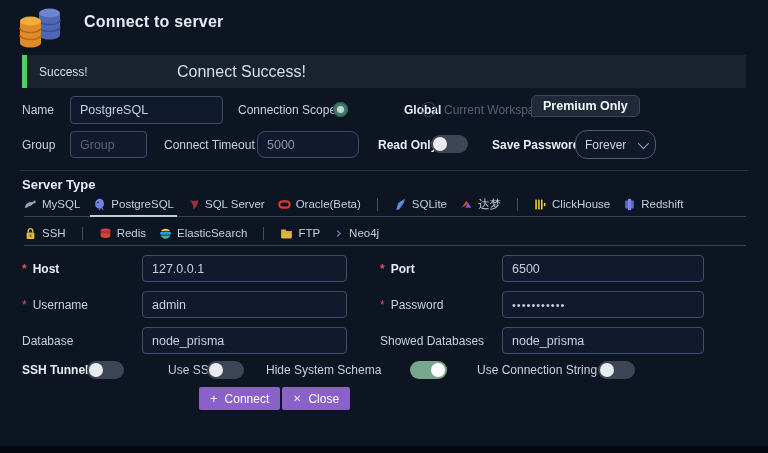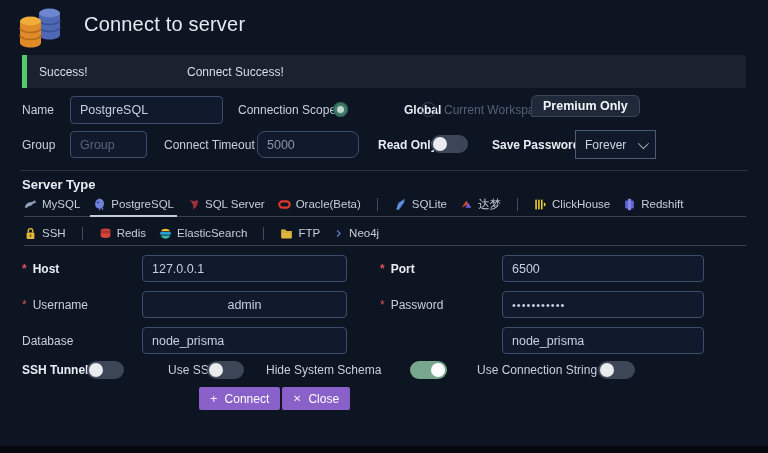--- a/index.html
+++ b/index.html
@@ -1,26 +1,26 @@
 <!DOCTYPE html>
 <html><head>
 <meta charset="utf-8">
 <style>
   * { margin:0; padding:0; box-sizing:border-box; }
   body { background:#05070c; font-family:"Liberation Sans", "DejaVu Sans", sans-serif; }
   .screen { width:768px; height:453px; position:relative; background:#0d1422; overflow:hidden; color:#cdd4e0; }
 
   
   .hdr-icon { position:absolute; left:16px; top:5px; width:52px; height:46px; }
-  .hdr-title { position:absolute; left:84px; top:13px; font-size:20px; font-weight:400; color:#e6eaf0; letter-spacing:.2px; }
+  .hdr-title { position:absolute; left:84px; top:13px; font-size:16px; font-weight:700; color:#e6eaf0; letter-spacing:.2px; }
 
   
   .banner { position:absolute; left:22px; top:55px; width:724px; height:33px; background:#1a2230; border-left:5px solid #55c868; display:flex; align-items:center; }
   .banner .b-status { margin-left:12px; font-size:12px; color:#d9dfe8; width:120px; }
-  .banner .b-msg { margin-left:28px; font-size:12px; color:#d9dfe8; }
+  .banner .b-msg { margin-left:18px; font-size:16px; color:#d9dfe8; }
 
   
   .lbl { position:absolute; font-size:12px; color:#c9d0dc; white-space:nowrap; }
   .lbl.b { font-weight:700; color:#e9edf3; }
   .lbl.dim { color:#566179; }
   .req { color:#d8505e; margin-right:6px; font-size:12px; }
   .tinput { position:absolute; background:#111a2c; border:1px solid #3d4d6e; border-radius:4px; color:#c6cfdf; font-size:12.5px; padding:0 9px; height:28px; font-family:"Liberation Sans", sans-serif; outline:none; }
   .tinput.dimtext { color:#8a95aa;border-radius:8px; }
   .tinput::placeholder { color:#57637e; }
 
@@ -32,21 +32,21 @@
   
   .tooltip { position:absolute; left:531px; top:95px; background:#1f2939; border:1px solid #3c4658; border-radius:6px 6px 6px 0; padding:3px 11px; font-size:12.5px; font-weight:700; color:#f3f5f8; }
 
   
   .toggle { position:absolute; width:37px; height:18px; border-radius:9px; background:#3c4657; cursor:pointer; }
   .toggle .knob { position:absolute; width:14px; height:14px; border-radius:50%; background:#e9ebef; top:2px; left:2px; transition:none; }
   .toggle.on { background:#77a78c; }
   .toggle.on .knob { left:auto; right:2px; background:#fdfdfd; }
 
   
-  .select { position:absolute; left:575px; top:130px; width:81px; height:29px; background:#10192a; border:1px solid #4a5a78; border-radius:0; display:flex; align-items:center; justify-content:space-between; padding:0 9px; cursor:pointer; }
+  .select { position:absolute; left:575px; top:130px; width:81px; height:29px; background:#10192a; border:1px solid #4a5a78; border-radius:12px; display:flex; align-items:center; justify-content:space-between; padding:0 9px; cursor:pointer; }
   .select .sel-val { font-size:12px; color:#cdd4e0; }
   .chev-down { width:8px; height:8px; border-right:1.6px solid #aab3c2; border-bottom:1.6px solid #aab3c2; transform:rotate(45deg) translateY(-2px); }
 
   .divider { position:absolute; left:20px; width:728px; height:1px; background:#2b3446; }
 
   
   .tabs { position:absolute; left:24px; right:22px; height:25px; display:flex; align-items:center; gap:13px; border-bottom:1px solid #3a4250; }
   .tab { position:relative; display:inline-flex; align-items:center; gap:5px; font-size:11.5px; color:#c7cedb; height:100%; cursor:pointer; white-space:nowrap; }
   .tab.on::after { content:""; position:absolute; left:-3px; right:-3px; bottom:-1px; height:2px; background:#c6cdd8; }
   .tab-icon { width:13px; height:13px; display:inline-block; }
@@ -210,26 +210,27 @@
       <span>Neo4j</span>
     </span>
   </div>
 
   <span class="lbl b" style="left:22px; top:262px;"><span class="req">*</span><span>Host</span></span>
   <input class="tinput" style="left: 142px; top: 255px; width: 205px; height: 27px;" readonly="" value="127.0.0.1">
   <span class="lbl b" style="left:380px; top:262px;"><span class="req">*</span><span>Port</span></span>
   <input class="tinput" style="left: 502px; top: 255px; width: 202px; height: 27px;" readonly="" value="6500">
 
   <span class="lbl" style="left:22px; top:298px;"><span class="req">*</span><span>Username</span></span>
-  <input class="tinput" style="left: 142px; top: 291px; width: 205px; height: 27px; text-align: center;" readonly="" value="admin">
+  <input class="tinput" style="left: 142px; top: 291px; width: 205px; height: 27px;" readonly="" value="admin">
   <span class="lbl" style="left:380px; top:298px;"><span class="req">*</span><span>Password</span></span>
   <input class="tinput" style="left: 502px; top: 291px; width: 202px; height: 27px; letter-spacing: 1px; font-size: 11px;" readonly="" value="•••••••••••">
 
   <span class="lbl" style="left:22px; top:334px;">Database</span>
   <input class="tinput" style="left: 142px; top: 327px; width: 205px; height: 27px;" readonly="" value="node_prisma">
+  <span class="lbl" style="left:380px; top:334px;">Showed Databases</span>
   <input class="tinput" style="left: 502px; top: 327px; width: 202px; height: 27px;" readonly="" value="node_prisma">
 
   <span class="lbl b" style="left:22px; top:363px;">SSH Tunnel</span>
   <span class="toggle" style="left:87px; top:361px;">
       <span class="knob"></span>
     </span>
   <span class="lbl" style="left:152px; top:363px;margin-left:16px;">Use SSL</span>
   <span class="toggle" style="left:207px; top:361px;">
       <span class="knob"></span>
     </span>

